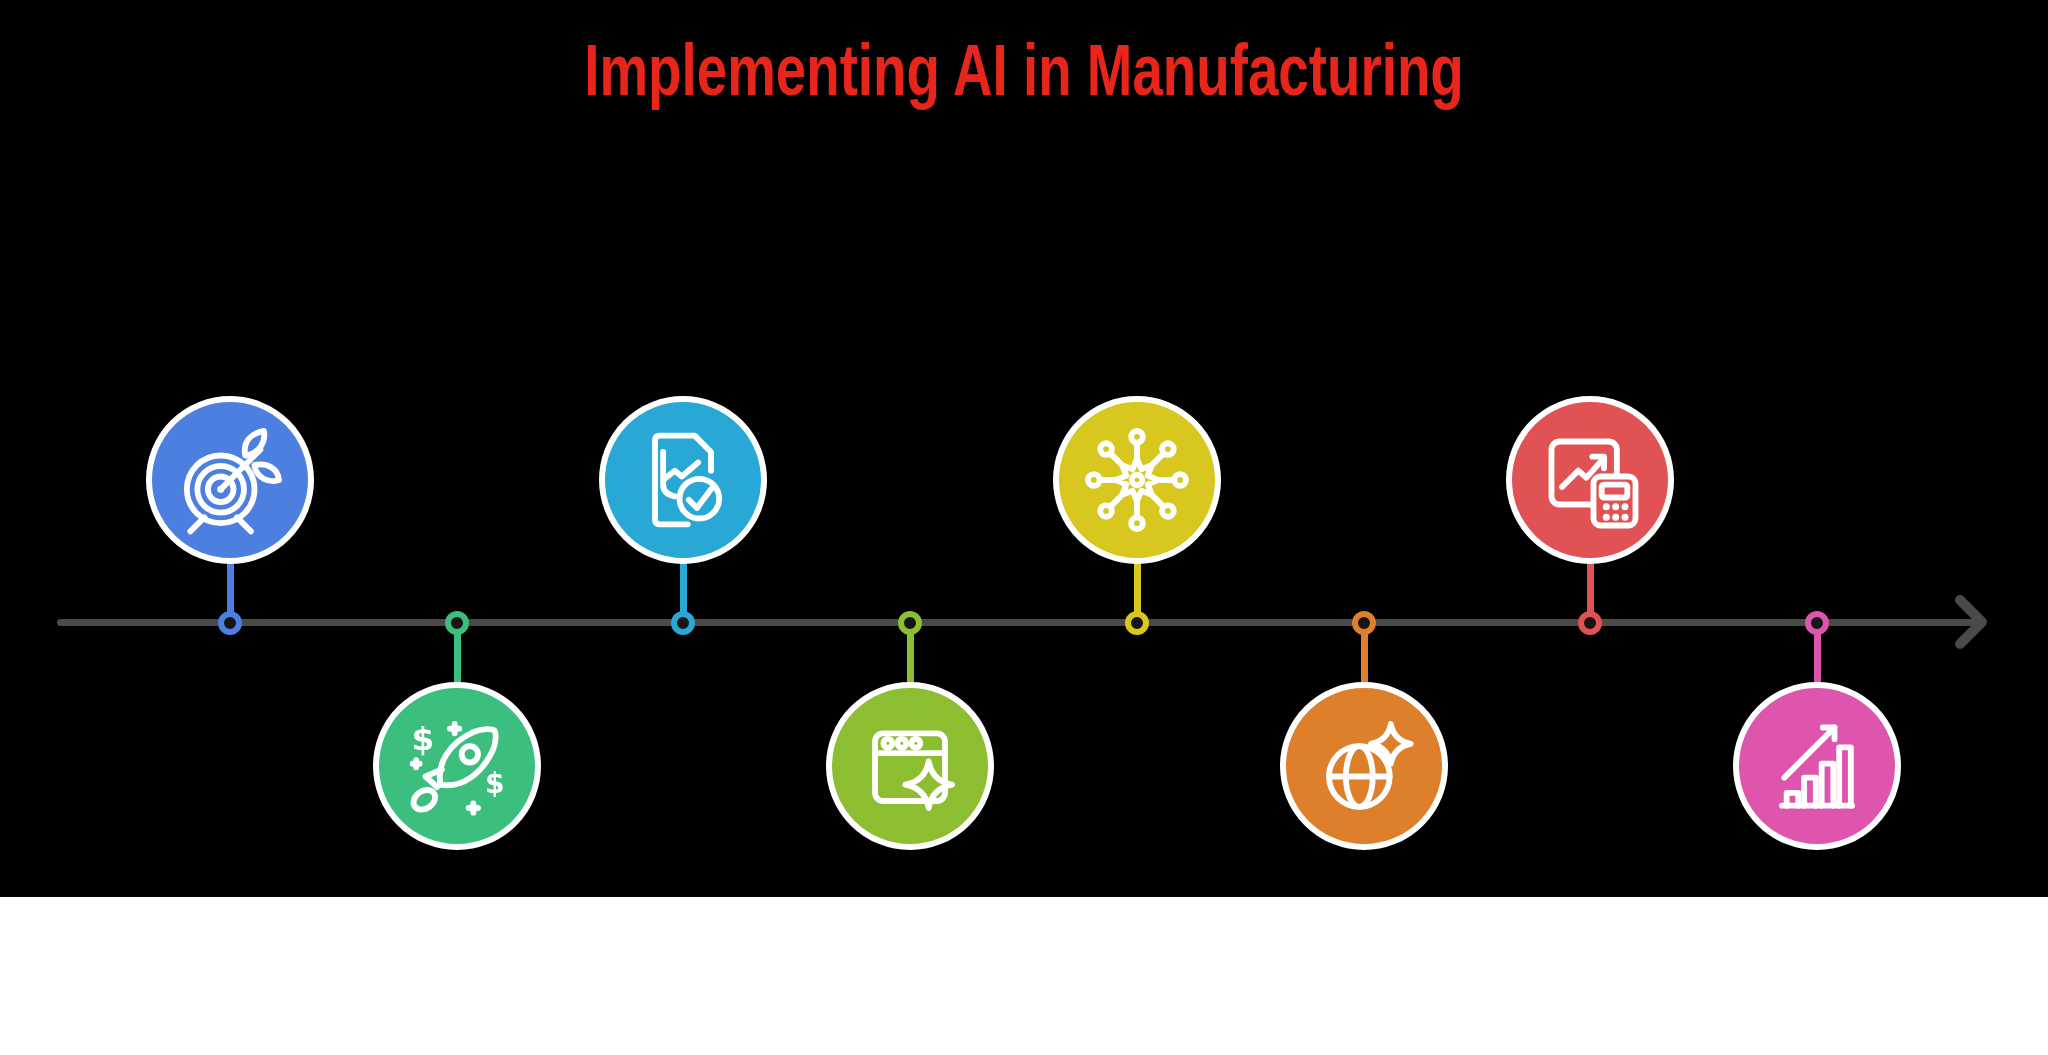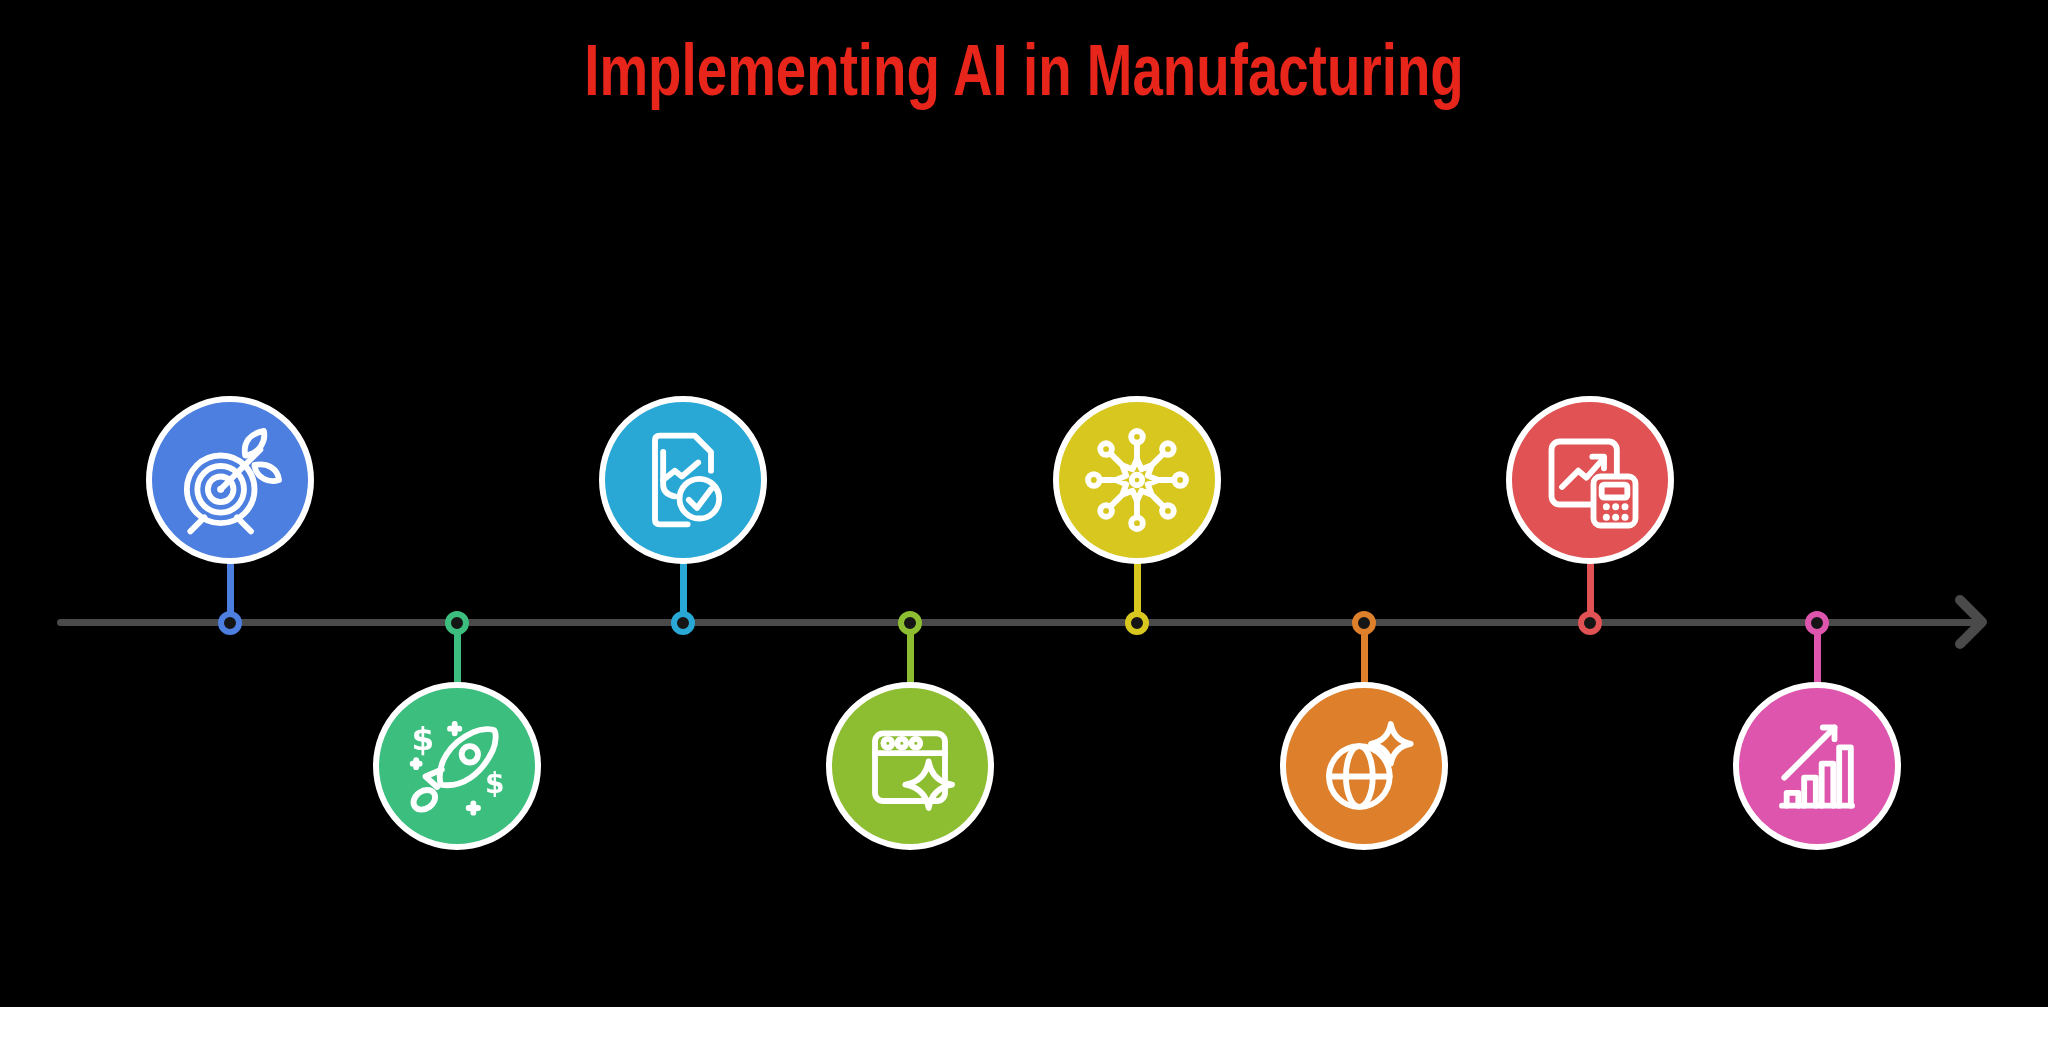--- a/index.html
+++ b/index.html
@@ -1,18 +1,18 @@
 <!DOCTYPE html>
 <html><head>
 <meta charset="utf-8">
 <style>
   html,body{margin:0;padding:0;}
   #canvas{
     position:relative;
-    width:2048px;height:1007px;
+    width:2048px;height:897px;
     overflow:hidden;
     font-family:"Liberation Sans", sans-serif;
   }
   .title{
     position:absolute;
     top:34px;left:0;width:100%;
     margin:0;
     text-align:center;
     font-size:72px;
     font-weight:700;

